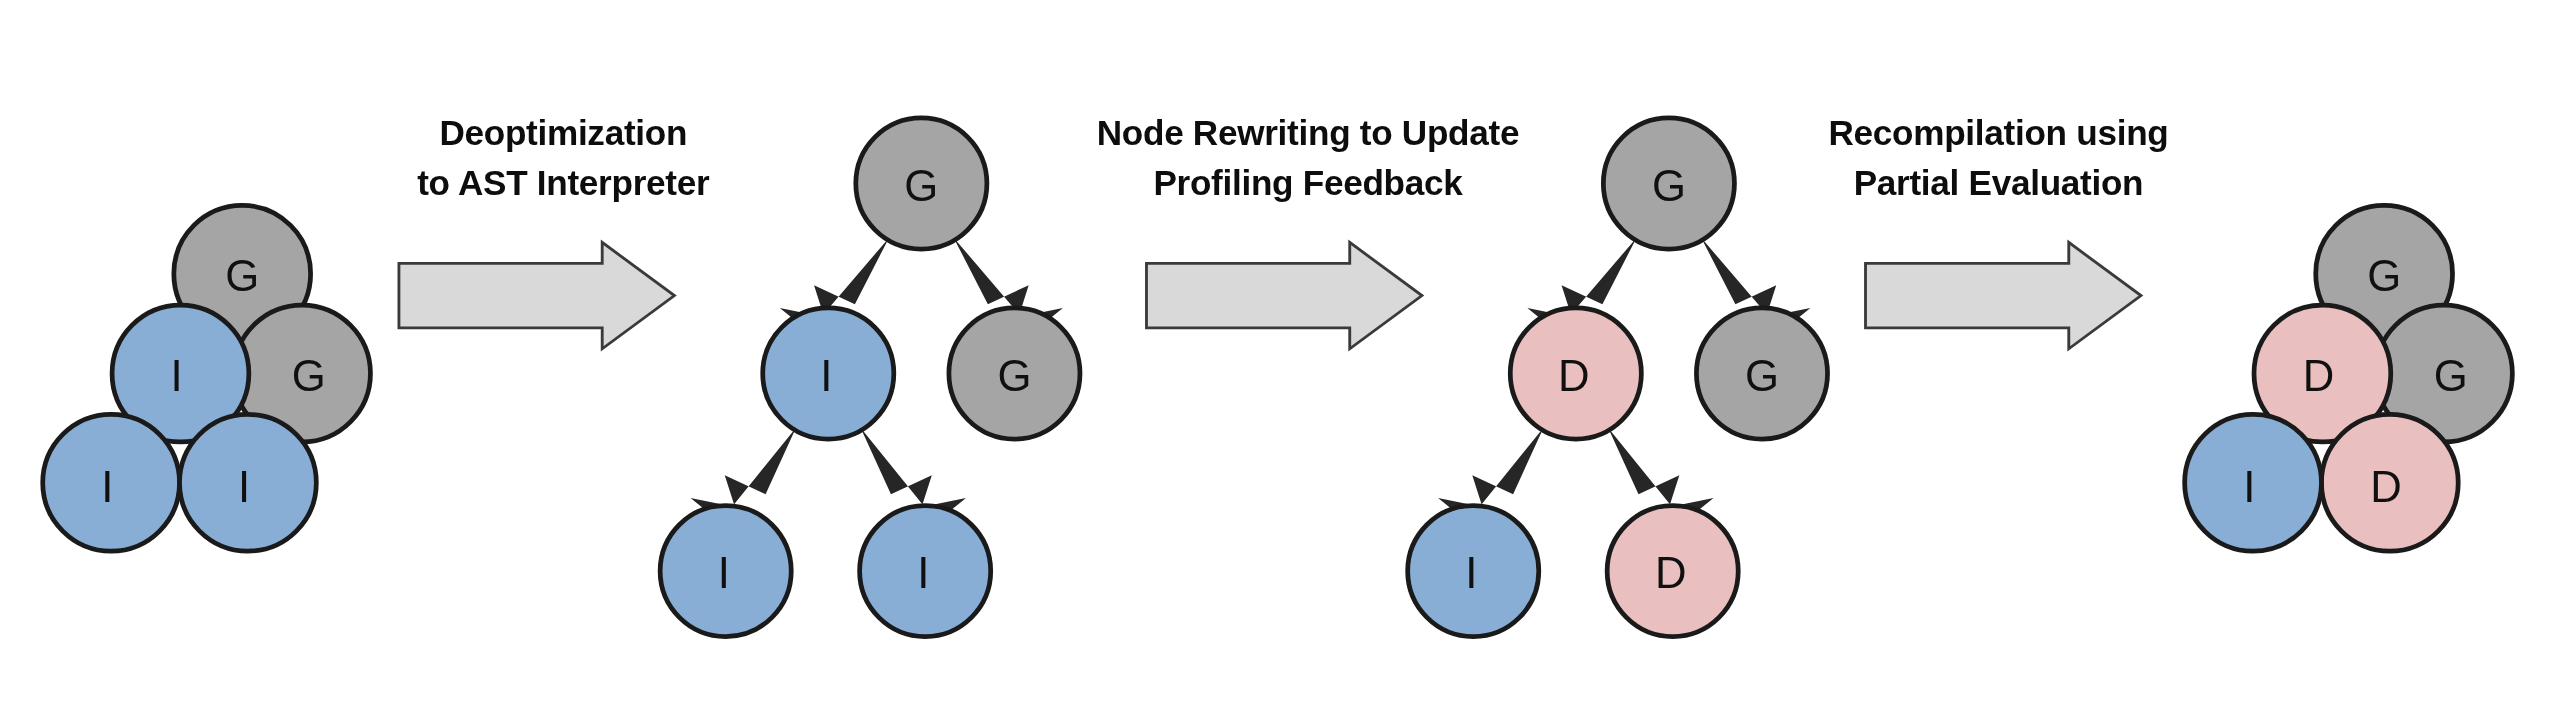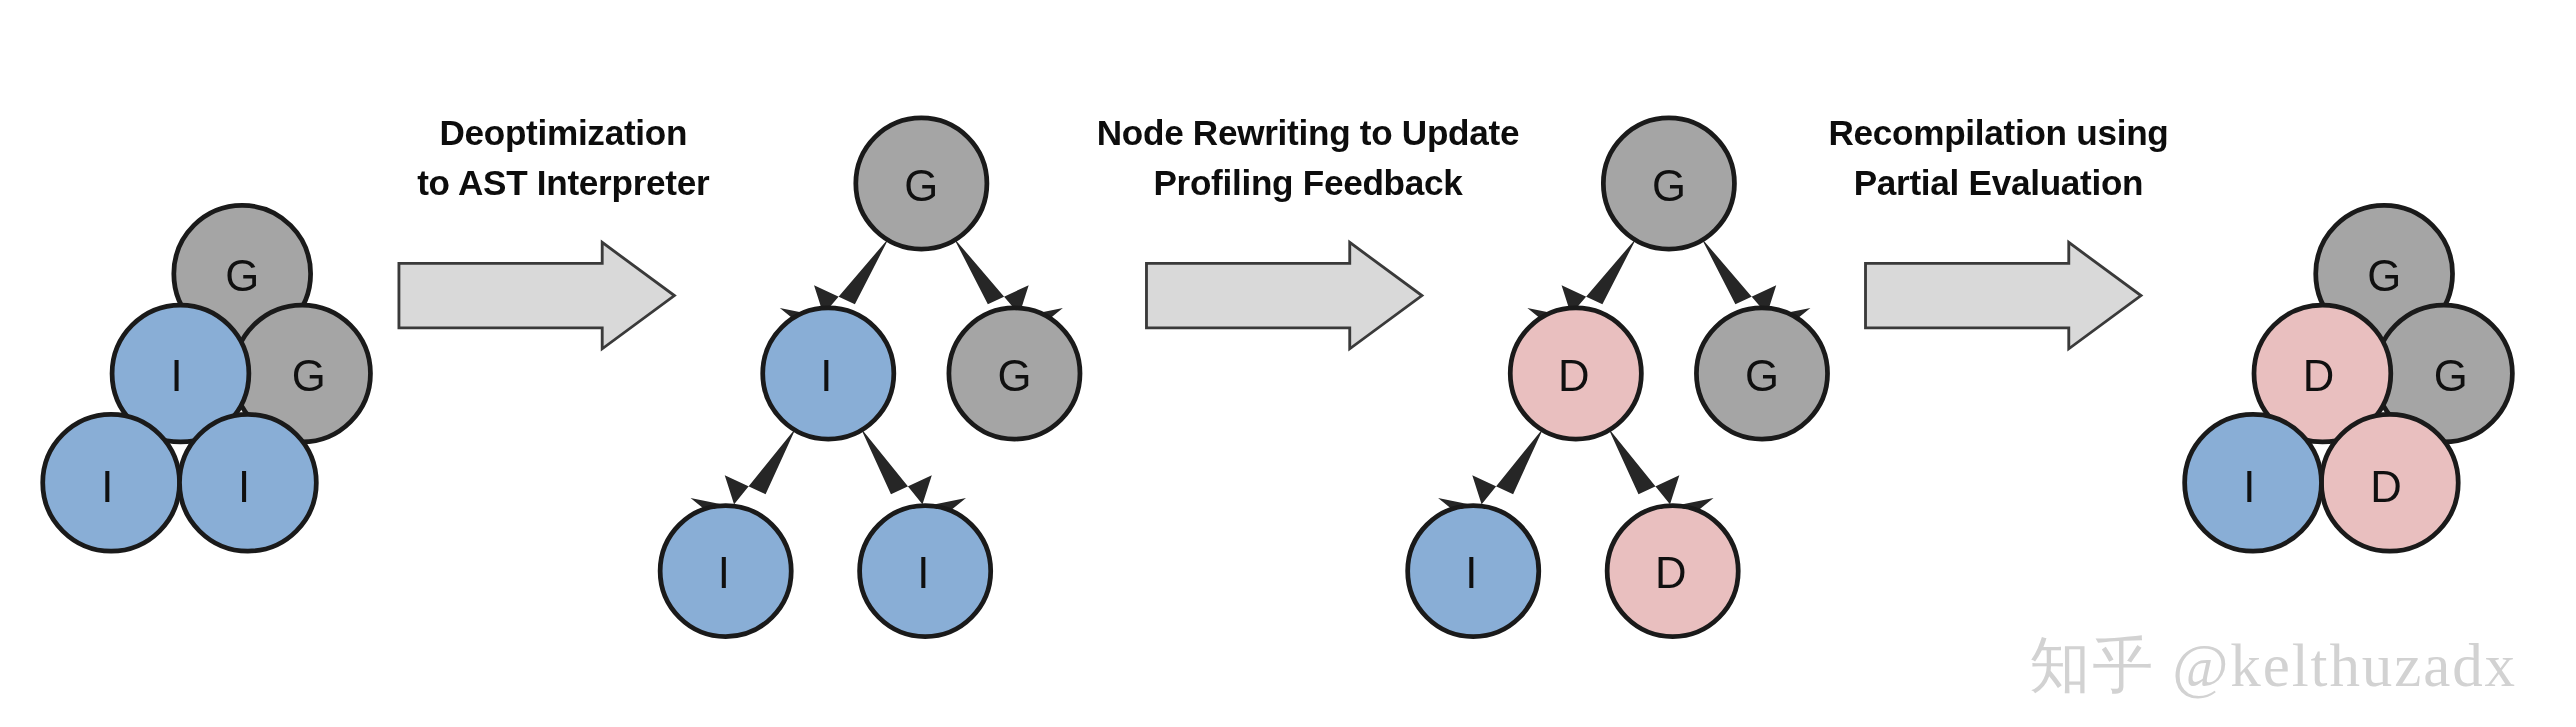--- a/index.html
+++ b/index.html
@@ -157,16 +157,15 @@
 
       <text class="node-letter" x="2510" y="290">G</text>
       <text class="node-letter" x="2580" y="395">G</text>
       <text class="node-letter" x="2441" y="395">D</text>
       <text class="node-letter" x="2512" y="512">D</text>
       <text class="node-letter" x="2368" y="512">I</text>
     </g>
 
   </svg>
 
-  <div class="watermark">知乎 @kelthuzadx</div>
 
 </div>
 
 
 </body></html>

